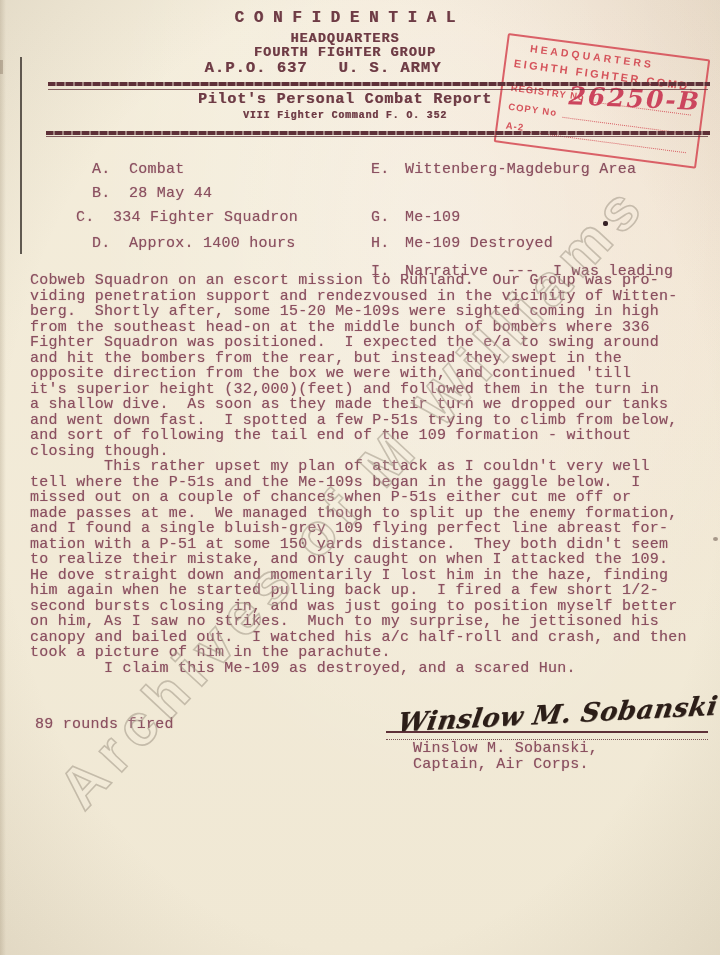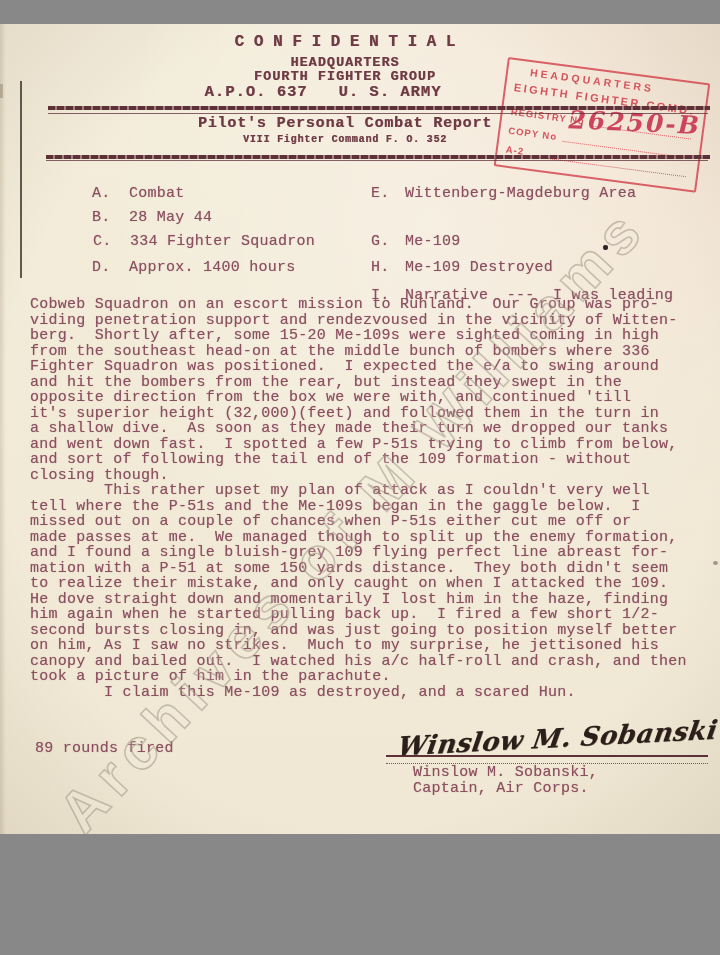--- a/index.html
+++ b/index.html
@@ -1,25 +1,24 @@
 <!DOCTYPE html>
 <html><head>
 <meta charset="utf-8">
 <style>
   html,body { margin:0; padding:0; background:#888; }
   .page {
-    position:relative; width:720px; height:810px; overflow:hidden;
+    position:relative; width:720px; height:955px; overflow:hidden;
     background:
       radial-gradient(ellipse at 60% 25%, rgba(255,255,255,0.30), rgba(255,255,255,0) 55%),
       radial-gradient(ellipse at 88% 10%, rgba(236,176,166,0.14), rgba(236,176,166,0) 45%),
       radial-gradient(ellipse at 50% 50%, rgba(0,0,0,0) 70%, rgba(120,100,70,0.12) 100%),
       linear-gradient(#f4eddb, #f0e8d4);
     font-family:"Liberation Mono", monospace;
     color:#8b5060;
-    margin-top:24px;
   }
   .tw { text-shadow: 0 0 0.9px rgba(139,80,96,0.55); letter-spacing:0.25px; white-space:pre; }
   .abs { position:absolute; }
 
   
   .hdr { position:absolute; left:0; width:690px; text-align:center; color:#6e3b45;
          text-shadow:0.5px 0 0 rgba(110,59,69,0.65); white-space:pre; }
   .h-class { top:9px;  font-size:16px; font-weight:bold; }
   .h-org1  { top:31px; font-size:13.5px; font-weight:bold; letter-spacing:1px; }
   .h-org2  { top:45px; font-size:13.5px; font-weight:bold; letter-spacing:1px; }
@@ -125,21 +124,21 @@
     </div>
     <div class="s-hand">26250-B</div>
   </div>
 
   <div class="frow tw lcol" style="left:55px; top:144px;">
     <span class="flab">A.</span><span>Combat</span>
   </div>
   <div class="frow tw lcol" style="left:55px; top:168px;">
     <span class="flab">B.</span><span>28 May 44</span>
   </div>
-  <div class="frow tw lcol" style="left:56px; top:192px;">
+  <div class="frow tw lcol" style="left:39px; top:192px;">
     <span class="flab">C.</span><span>334 Fighter Squadron</span>
   </div>
   <div class="frow tw lcol" style="left:55px; top:218px;">
     <span class="flab">D.</span><span>Approx. 1400 hours</span>
   </div>
   <div class="frow tw rcol" style="left:334px; top:144px;">
     <span class="flab">E.</span><span>Wittenberg-Magdeburg Area</span>
   </div>
   <div class="frow tw rcol" style="left:334px; top:192px;">
     <span class="flab">G.</span><span>Me-109</span>

